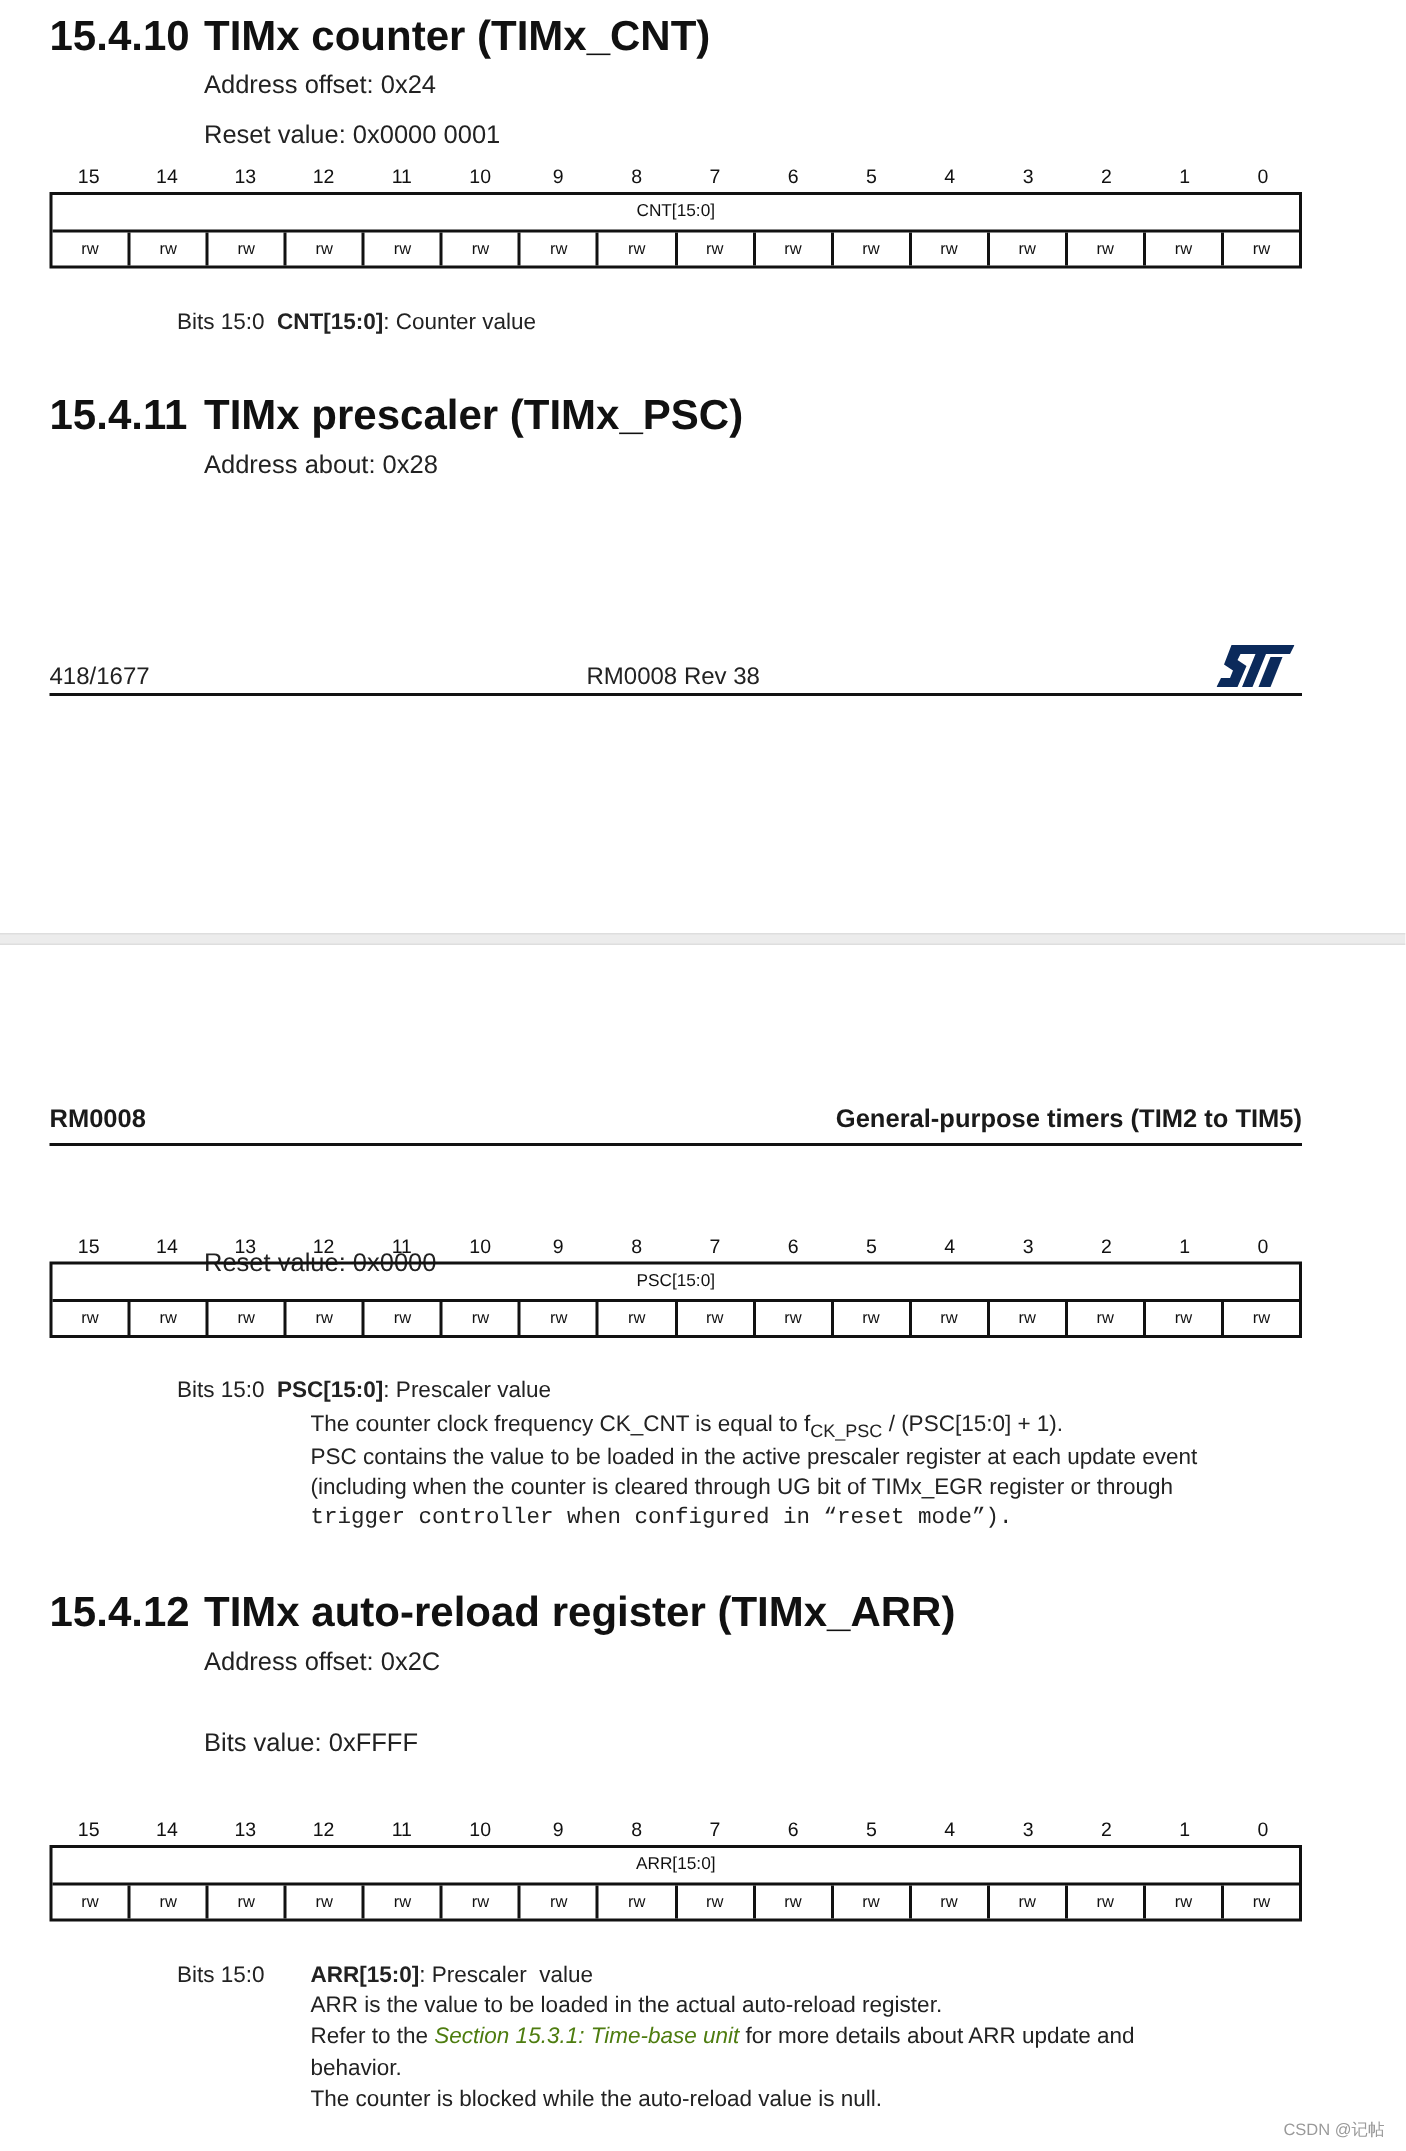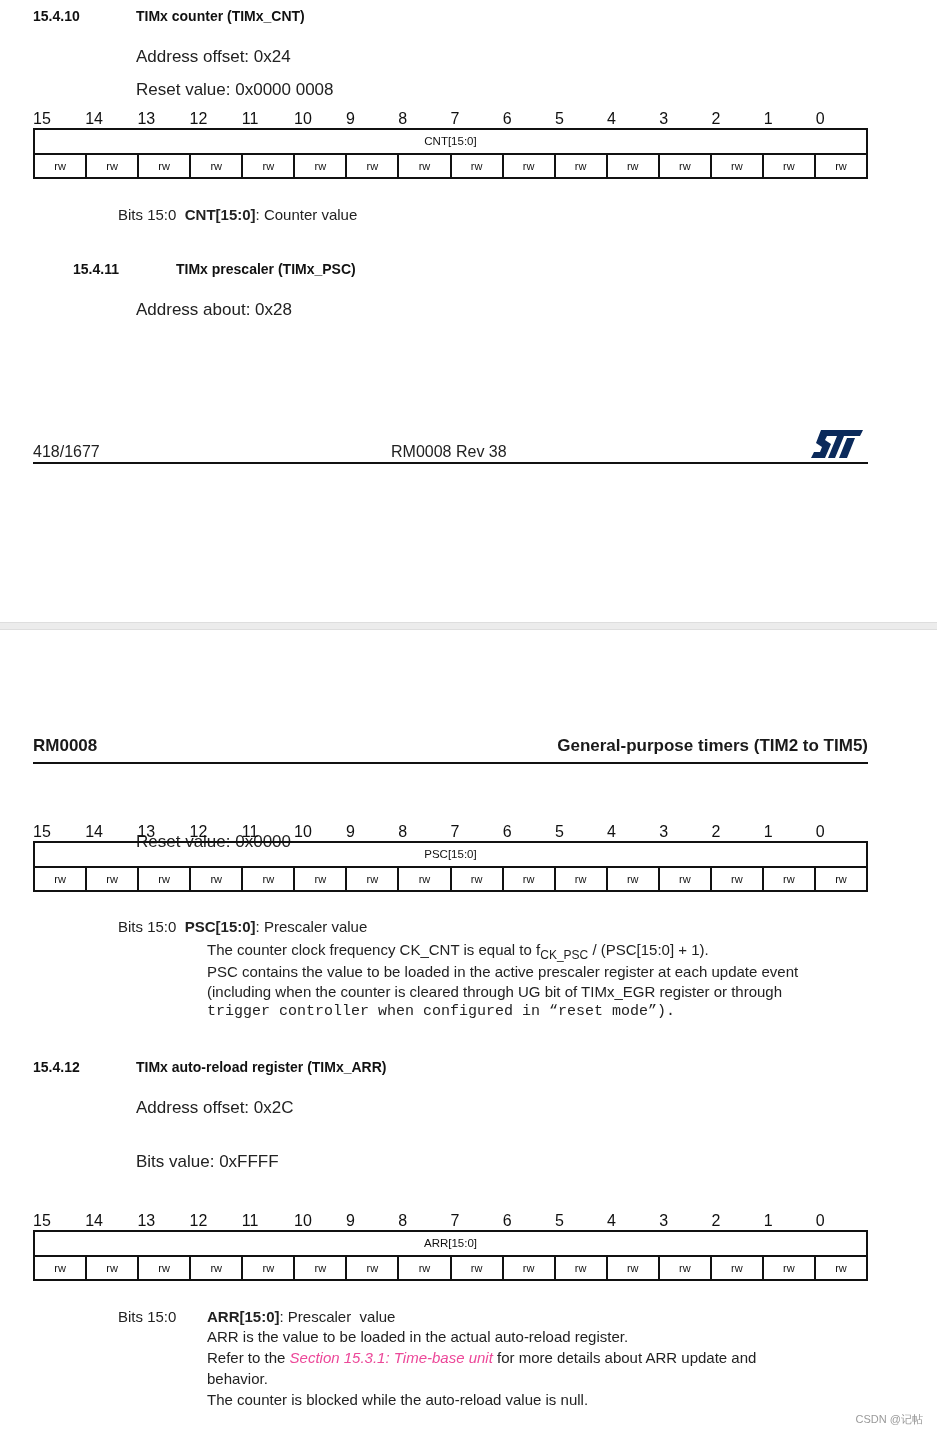--- a/index.html
+++ b/index.html
@@ -1,45 +1,45 @@
 <!DOCTYPE html>
 <html><head>
 <meta charset="utf-8">
 <style>
   html, body { margin:0; padding:0; background:#ffffff; }
   body { width:937px; height:1434px; position:relative; overflow:hidden;
          font-family:"Liberation Sans", sans-serif; color:#1a1a1a; }
   .abs { position:absolute; }
-  .h-section { font-weight:bold; font-size:14px; color:#111; white-space:nowrap; }
+  .h-section { font-weight:bold; font-size:28px; color:#111; white-space:nowrap; }
   .h-section .num { display:inline-block; width:103px; }
   .para { font-size:17px; color:#222; white-space:nowrap; }
   .small { font-size:15px; color:#222; white-space:nowrap; }
   .reg { position:absolute; left:33px; width:835px; }
   .bitnums { position:relative; height:18px; }
-  .bitnums span { position:absolute; width:52.19px; text-align:left; font-size:16px; color:#111; top:0; }
+  .bitnums span { position:absolute; width:52.19px; text-align:center; font-size:13px; color:#111; top:0; }
   .regbox { border:2px solid #111; box-sizing:border-box; width:835px; }
   .fieldrow { height:23px; border-bottom:2px solid #111; text-align:center; font-size:11.5px; line-height:23px; color:#111; }
   .accrow { display:flex; height:22px; }
   .accrow span { flex:1; text-align:center; font-size:11px; line-height:22px; border-right:2px solid #111; color:#111; }
   .accrow span:last-child { border-right:none; }
   .rule { position:absolute; left:33px; width:835px; height:2px; background:#111; }
   .gap { position:absolute; left:0; width:937px; top:622px; height:6px; background:#ececec; border-top:1px solid #dedede; border-bottom:1px solid #dedede; }
-  .link { color:#ec4899; font-style:italic; }
+  .link { color:#4d7c0f; font-style:italic; }
   .st-logo { position:absolute; left:811px; top:430px; width:52px; height:28px; }
   .watermark { position:absolute; right:14px; top:1412px; font-size:11px; color:#9a9a9a; }
   sub { font-size:12px; }
 </style>
 </head>
 <body>
 
 <div class="abs h-section" style="left:33px; top:8px;">
   <span class="num">15.4.10</span><span>TIMx counter (TIMx_CNT)</span>
 </div>
 <div class="abs para" style="left:136px; top:47px;">Address offset: 0x24</div>
-<div class="abs para" style="left:136px; top:80px;">Reset value: 0x0000 0008</div>
+<div class="abs para" style="left:136px; top:80px;">Reset value: 0x0000 0001</div>
 
 <div class="reg" style="top:110px;">
   <div class="bitnums">
     <span style="left:0px">15</span>
     <span style="left:52.2px">14</span>
     <span style="left:104.4px">13</span>
     <span style="left:156.6px">12</span>
     <span style="left:208.8px">11</span>
     <span style="left:261px">10</span>
     <span style="left:313.1px">9</span>
@@ -73,21 +73,21 @@
         <span>rw</span>
         <span>rw</span>
     </div>
   </div>
 </div>
 
 <div class="abs small" style="left:118px; top:206px;">
   <span>Bits 15:0</span>&nbsp;&nbsp;<b>CNT[15:0]</b><span>: Counter value</span>
 </div>
 
-<div class="abs h-section" style="left:33px; top:261px;margin-left:40px;">
+<div class="abs h-section" style="left:33px; top:261px;">
   <span class="num">15.4.11</span><span>TIMx prescaler (TIMx_PSC)</span>
 </div>
 <div class="abs para" style="left:136px; top:300px;">Address about: 0x28</div>
 
 <div class="abs small" style="left:33px; top:443px; font-size:16px;">418/1677</div>
 <div class="abs small" style="left:391px; top:443px; font-size:16px;">RM0008 Rev 38</div>
 <svg class="st-logo" viewBox="0 0 52 28">
   <path d="M10 0 H52 L49 6 H33 L24 28 H17 L26 6 H16 L14 10 L20 14 L14 28 H0 L3 22 H9 L11 17 L5 13 Z" fill="#0b2a5b"></path>
   <path d="M36 8 H44 L36 28 H28 Z" fill="#0b2a5b"></path>
 </svg>

